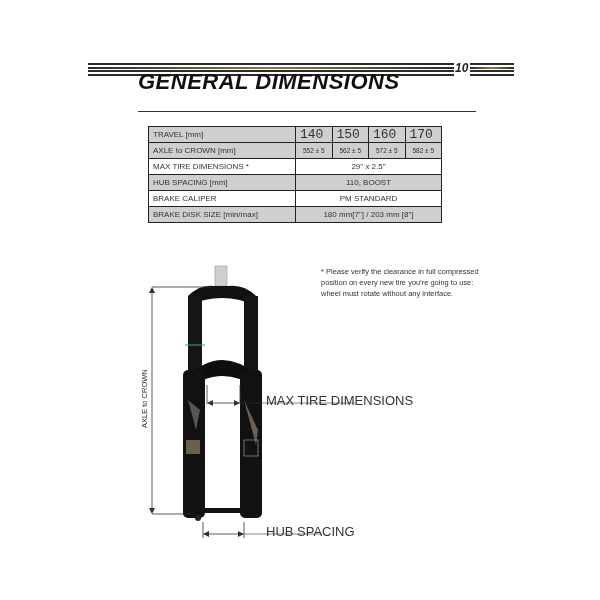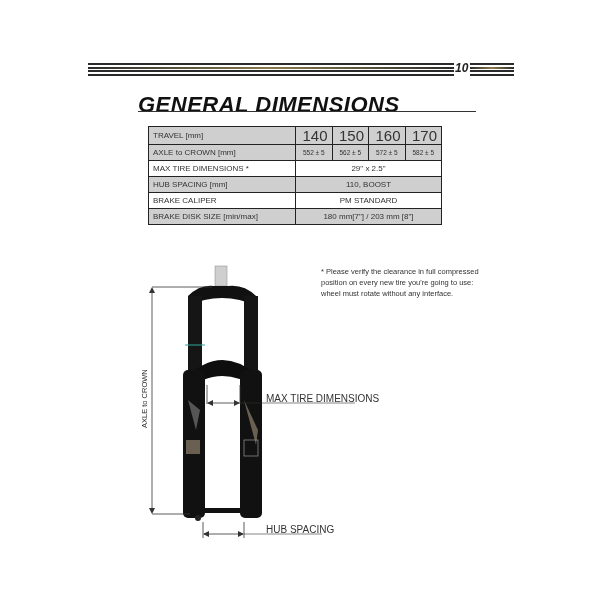--- a/index.html
+++ b/index.html
@@ -2,32 +2,32 @@
 <html><head>
   <meta charset="utf-8">
   <style>
     html, body { margin:0; padding:0; background:#ffffff; }
     body { width:600px; height:600px; position:relative; overflow:hidden; font-family:"Liberation Sans", sans-serif; color:#222; }
     .stripes-left { position:absolute; left:88px; top:63px; width:366px; height:13px; }
     .stripes-right { position:absolute; left:470px; top:63px; width:44px; height:13px; }
     .stripe { height:2px; background:#2a2a2a; margin-bottom:1.6px; }
     .stripe.gold { background:linear-gradient(90deg,#2a2a2a,#8a7a4a 50%,#2a2a2a); }
     .page-num { position:absolute; left:455px; top:61px; font-size:12px; font-weight:bold; font-style:italic; color:#222; }
-    .title { position:absolute; left:138px; top:92px; font-size:22px; font-weight:bold; font-style:italic; letter-spacing:0.5px; color:#111; }
+    .title { position:absolute; left:138px; top:69px; font-size:22px; font-weight:bold; font-style:italic; letter-spacing:0.5px; color:#111; }
     .title-rule { position:absolute; left:138px; top:111px; width:338px; height:1px; background:#333; }
     table.dims { position:absolute; left:148px; top:126px; width:294px; border-collapse:collapse; font-size:8px; color:#333; }
     table.dims td { border:1px solid #222; height:15px; padding:0 4px;margin-left:16px; }
     table.dims tr.shaded td { background:#cfcfcf; }
     table.dims td.val { text-align:center; }
-    table.dims td.num { text-align:right; font-size:15px; }
+    table.dims td.num { text-align:left; font-size:13px;font-family:Liberation Mono, monospace; }
     table.dims td.small { text-align:center; font-size:6.5px; }
     table.dims td.lbl { width:138px; }
     .note { position:absolute; left:292px; top:266px; width:160px; font-size:7.5px; line-height:11px; color:#333;margin-left:29px; }
     .fork { position:absolute; left:140px; top:262px; width:240px; height:280px; }
-    .dim-label { position:absolute; font-size:10px; color:#333;text-align:center; }
+    .dim-label { position:absolute; font-size:13px; color:#333;text-align:center; }
     .axle-label { position:absolute; left:100px; top:410px; transform:rotate(-90deg); transform-origin:left top; font-size:7.5px; color:#333; white-space:nowrap; }
   </style>
 </head>
 <body>
 
 <div class="stripes-left">
   <div class="stripe"></div>
     <div class="stripe gold"></div>
     <div class="stripe"></div>
     <div class="stripe"></div>

